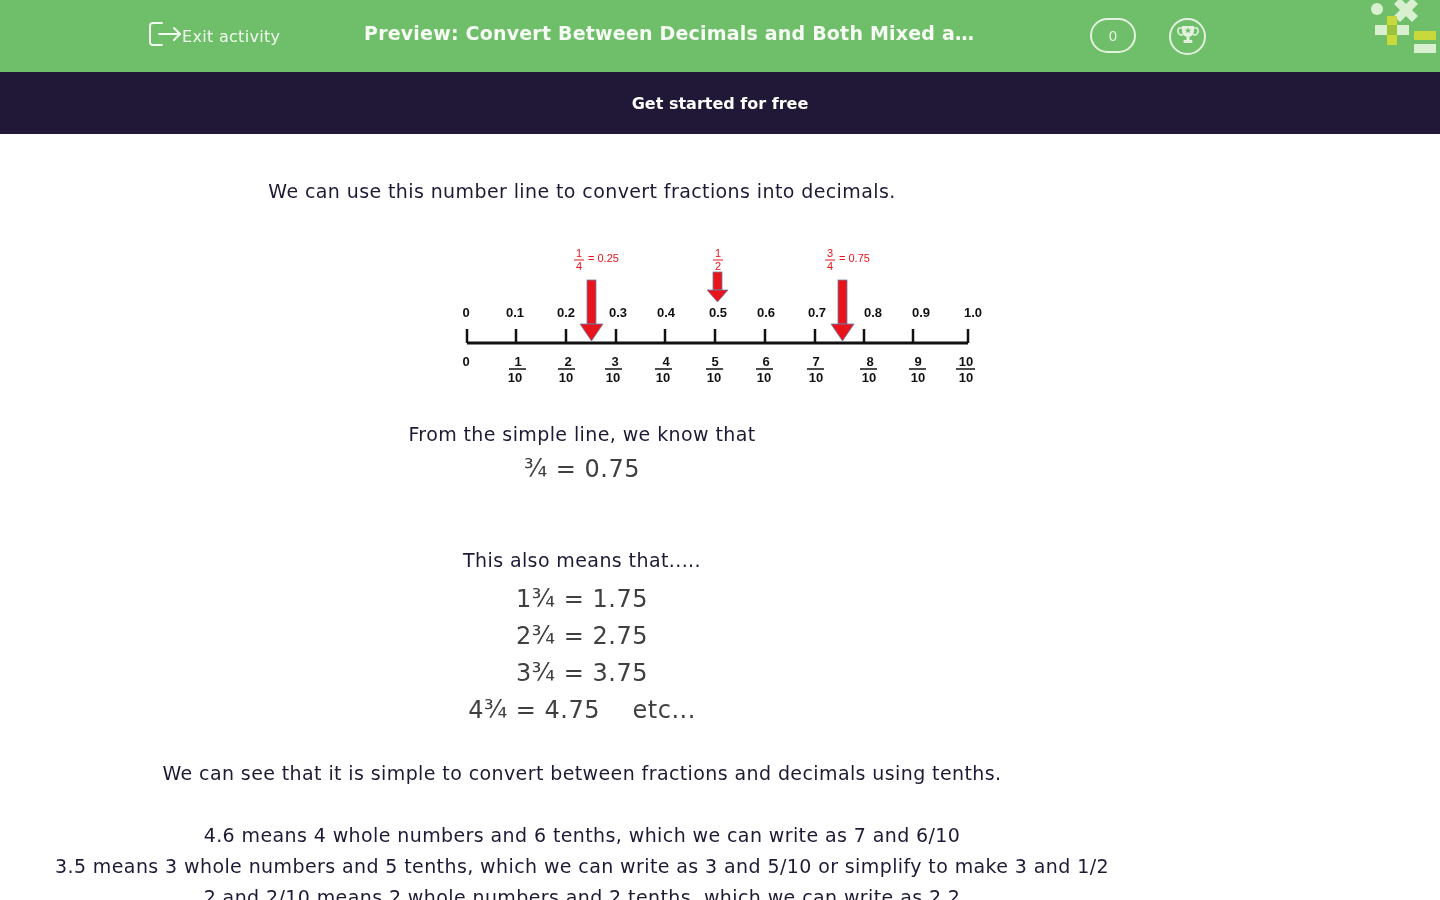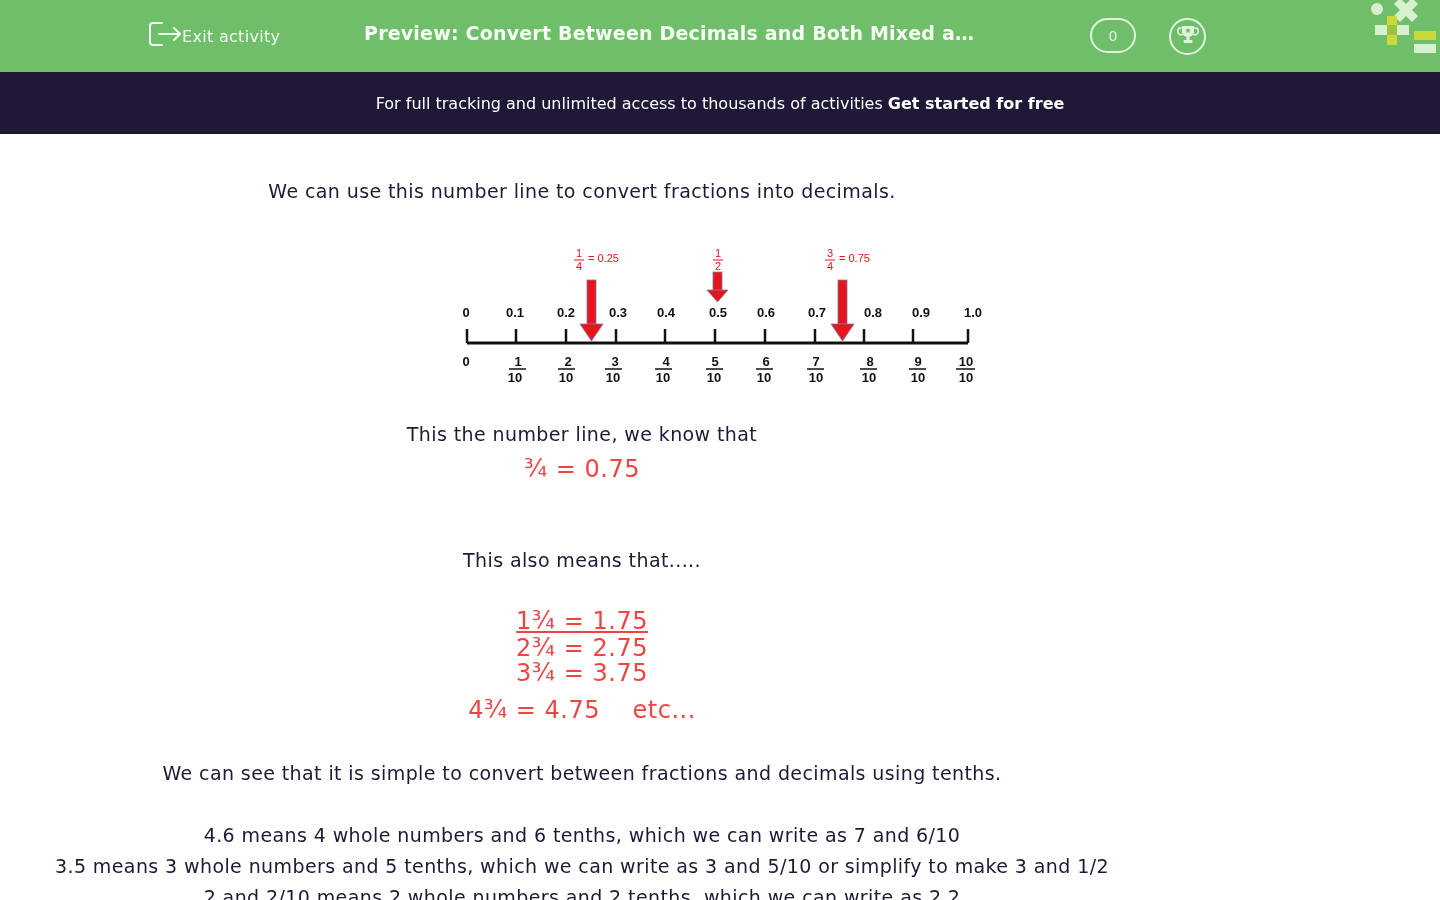--- a/index.html
+++ b/index.html
@@ -12,21 +12,21 @@
     .exit-label { font-size: 16px; letter-spacing: 0.3px; color: #f2fbef; }
     .title { position: absolute; left: 364px; top: 22px; width: 620px; font-size: 19px; font-weight: bold; color: #f6fcf4; white-space: nowrap; overflow: hidden; text-overflow: ellipsis; letter-spacing: 0.2px; }
     .score-pill { position: absolute; left: 1090px; top: 18px; width: 46px; height: 35px; border: 2px solid #e3f1df; border-radius: 18px; display: flex; align-items: center; justify-content: center; font-size: 14px; color: #e3f1df; }
     .trophy-btn { position: absolute; left: 1169px; top: 18px; width: 37px; height: 37px; border: 2px solid #e3f1df; border-radius: 50%; display: flex; align-items: center; justify-content: center; cursor: pointer; }
     .logo { position: absolute; left: 1366px; top: 0; width: 74px; height: 56px; }
 
     .promo { position: absolute; left: 0; top: 72px; width: 1440px; height: 62px; background: #211838; display: flex; align-items: center; justify-content: center; font-size: 16px; color: #ffffff; }
     .promo-text { margin-right: 5px; }
     .promo-link { font-weight: bold; color: #ffffff; cursor: pointer; }
     .para { font-size: 19px; color: #1e1a36; letter-spacing: 0.4px; position: absolute; left: 0; width: 1164px; text-align: center; white-space: nowrap; }
-    .red { color: #ef4444; font-size: 24px; letter-spacing: 0.5px; }
+    .red { color: #404040; font-size: 24px; letter-spacing: 0.5px; }
 
     .numline { position: absolute; left: 450px; top: 240px; width: 540px; height: 150px; }
     .numline svg { width: 540px; height: 150px; }
   </style>
 </head>
 <body>
 
 <div class="topbar">
   <div class="exit-btn">
     <span>
@@ -59,21 +59,20 @@
       <rect x="9" y="25" width="34" height="10" fill="#d8f0cf"></rect>
       <rect x="21" y="16" width="10" height="29" fill="#c9d83a"></rect>
       <rect x="21" y="25" width="10" height="10" fill="#9cc23a"></rect>
       <rect x="48" y="31" width="22" height="9" fill="#c9d83a"></rect>
       <rect x="48" y="44" width="22" height="9" fill="#d8f0cf"></rect>
     </svg>
   </div>
 </div>
 
 <div class="promo">
-  <span class="promo-text">For full tracking and unlimited access to thousands of activities</span>
   <span class="promo-link">Get started for free</span>
 </div>
 
 <div class="para" style="top:180px;">We can use this number line to convert fractions into decimals.</div>
 
 <div class="numline">
   <svg viewBox="0 0 540 150" font-family="Liberation Sans, sans-serif">
 
     <line x1="17" y1="103" x2="518" y2="103" stroke="#111" stroke-width="3"></line>
     <g stroke="#111" stroke-width="2.5">
@@ -177,26 +176,26 @@
       <rect x="388" y="40" width="9" height="44" fill="#e8141b" stroke="#6a7fa8" stroke-width="0.8"></rect>
       <polygon points="381,84 404,84 392.5,101" fill="#e8141b" stroke="#6a7fa8" stroke-width="0.8"></polygon>
       <text x="380" y="17" font-size="11" fill="#e8141b" text-anchor="middle">3</text>
       <line x1="375" y1="20" x2="385" y2="20" stroke="#e8141b" stroke-width="1"></line>
       <text x="380" y="30" font-size="11" fill="#e8141b" text-anchor="middle">4</text>
       <text x="389" y="22" font-size="11" fill="#e8141b">= 0.75</text>
     </g>
   </svg>
 </div>
 
-<div class="para" style="top:423px;">This the number line, we know that</div>
+<div class="para" style="top:423px;">From the simple line, we know that</div>
 <div class="para red" style="top:455px;">¾ = 0.75</div>
 <div class="para" style="top:521px;margin-top:28px;">This also means that.....</div>
 
-<div class="para red" style="top:607px;text-decoration:underline;">1¾ = 1.75</div>
-<div class="para red" style="top:622px;margin-top:12px;">2¾ = 2.75</div>
+<div class="para red" style="top:585px;">1¾ = 1.75</div>
+<div class="para red" style="top:622px;">2¾ = 2.75</div>
 <div class="para red" style="top:659px;">3¾ = 3.75</div>
 <div class="para red" style="top:696px; white-space:pre;">4¾ = 4.75    etc...</div>
 
 <div class="para" style="top:762px;">We can see that it is simple to convert between fractions and decimals using tenths.</div>
 
 <div class="para" style="top:824px;">4.6 means 4 whole numbers and 6 tenths, which we can write as 7 and 6/10</div>
 <div class="para" style="top:855px;">3.5 means 3 whole numbers and 5 tenths, which we can write as 3 and 5/10 or simplify to make 3 and 1/2</div>
 <div class="para" style="top:886px;">2 and 2/10 means 2 whole numbers and 2 tenths, which we can write as 2.2</div>
 
 </body></html>

